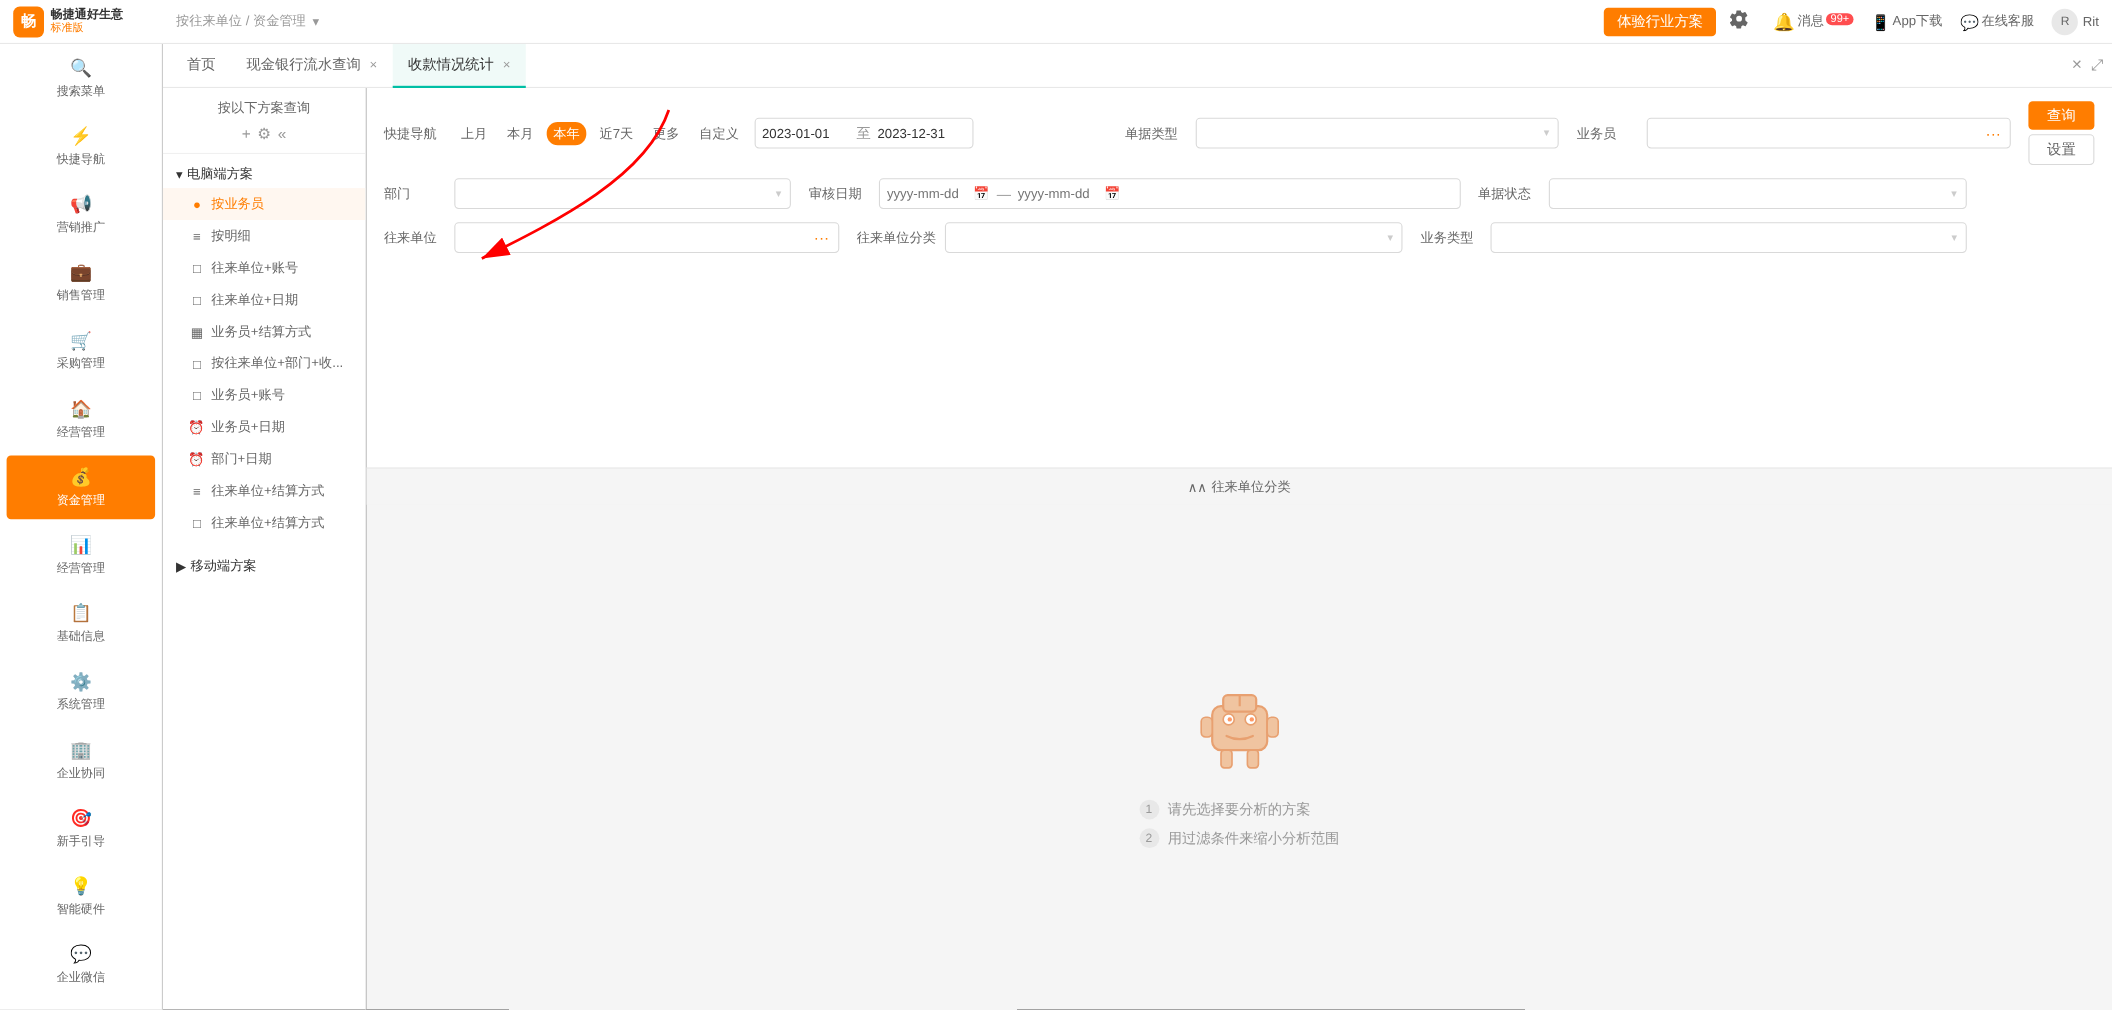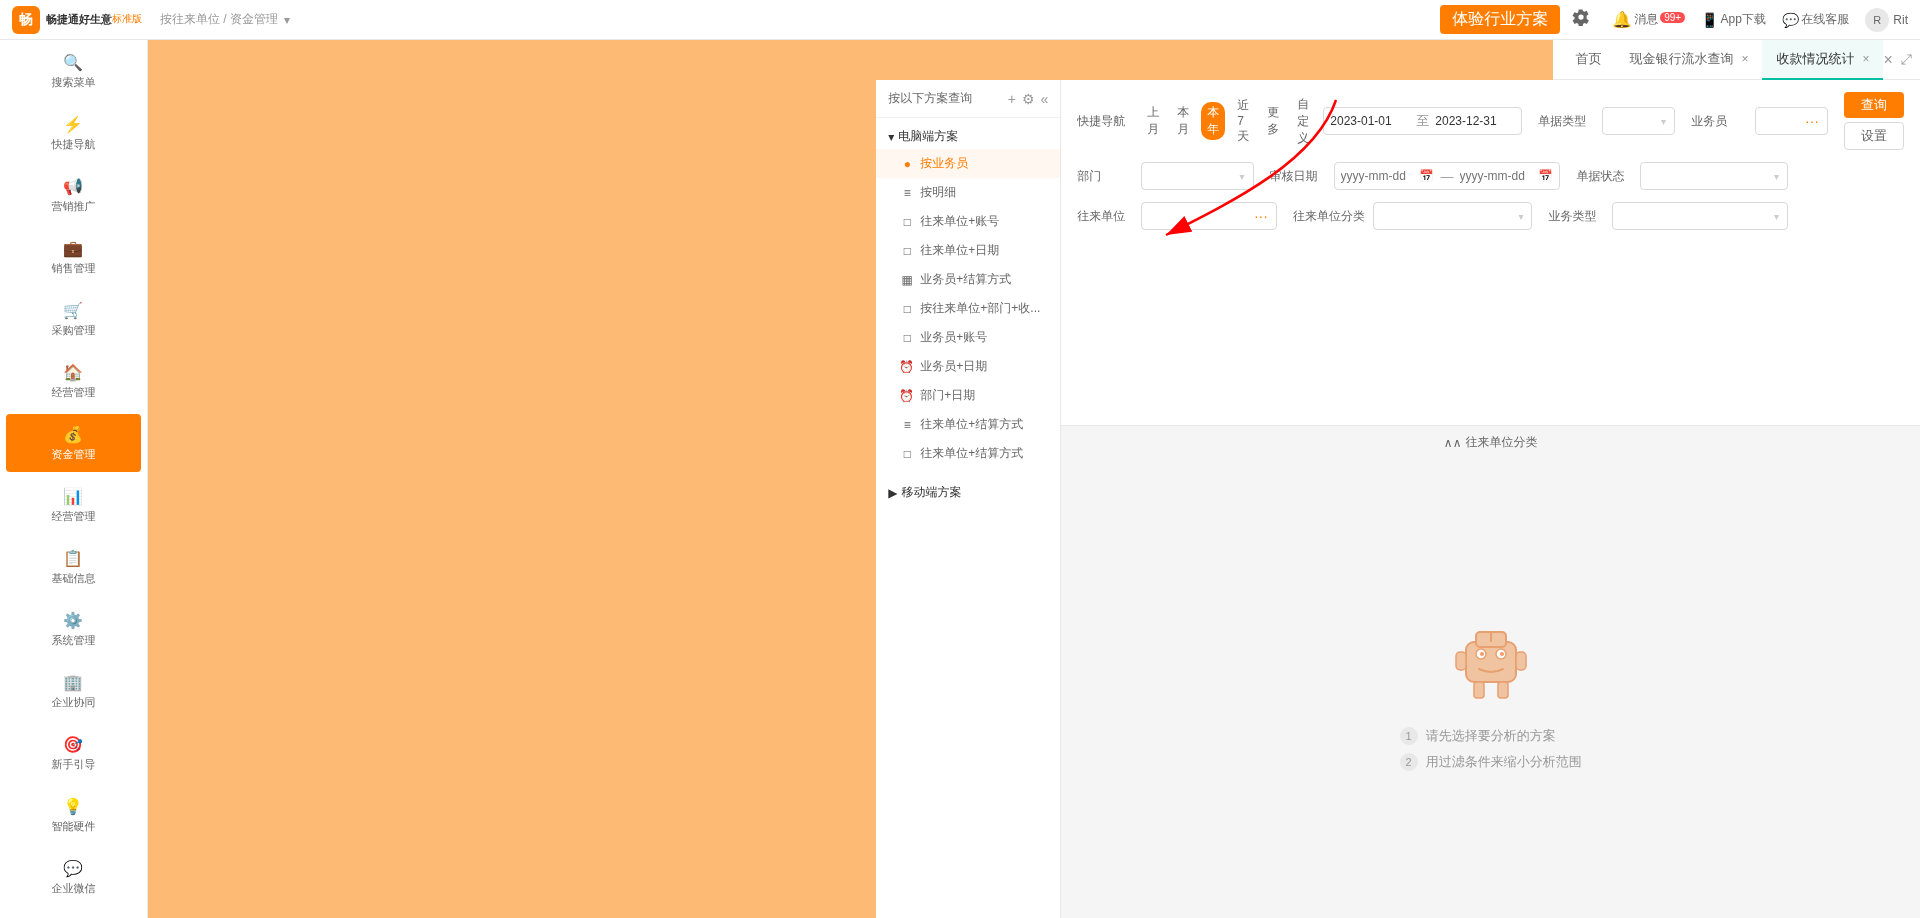--- a/index.html
+++ b/index.html
@@ -53,21 +53,21 @@
       position: relative;
       top: -2px;
     }
     .trial-btn {
       background: #ff7d00;
       color: white;
       border: none;
       border-radius: 4px;
       padding: 4px 12px;
       cursor: pointer;
-      font-size: 16px;
+      font-size: 13px;
     }
 
     
     .main-layout {
       display: flex;
       height: calc(918px - 40px);
     }
 
     
     .sidebar {
@@ -99,23 +99,22 @@
       width: 20px; height: 20px;
       display: flex; align-items: center; justify-content: center;
       font-size: 16px;
     }
 
     
     .content-area {
       flex: 1;
       display: flex;
       flex-direction: column;
-      background: #fdba74;
+      background: #404040;
       overflow: hidden;
-      align-items: flex-end;
     }
 
     
     .tab-bar {
       height: 40px;
       background: #fff;
       display: flex;
       align-items: center;
       border-bottom: 1px solid #e8e8e8;
       padding: 0 8px;
@@ -205,20 +204,21 @@
       flex-shrink: 0;
     }
     .scheme-header {
       display: flex;
       align-items: center;
       padding: 10px 12px;
       border-bottom: 1px solid #f0f0f0;
       font-size: 12px;
       color: #666;
       gap: 6px;
+      flex-direction: column;
     }
     .scheme-header-text { flex: 1; }
     .scheme-header-icons {
       display: flex;
       gap: 6px;
       align-items: center;
     }
     .icon-btn {
       cursor: pointer;
       color: #999;
@@ -428,21 +428,21 @@
     }
   </style>
 </head>
 <body>
 
 <div class="top-header">
   <div class="logo-area">
     <div class="logo-icon">
       <span>畅</span>
     </div>
-    <div style="display:flex;line-height:1.2">
+    <div style="display:flex;flex-direction:column;line-height:1.2">
       <span style="font-size:11px;color:#333;font-weight:bold;">畅捷通好生意</span>
       <span style="font-size:10px;color:#ff7d00;">标准版</span>
     </div>
   </div>
 
   <div class="breadcrumb-area">
     <span style="color:#999;font-size:12px;">按往来单位 / 资金管理</span>
     <span style="cursor:pointer;color:#999;">▾</span>
   </div>
 

